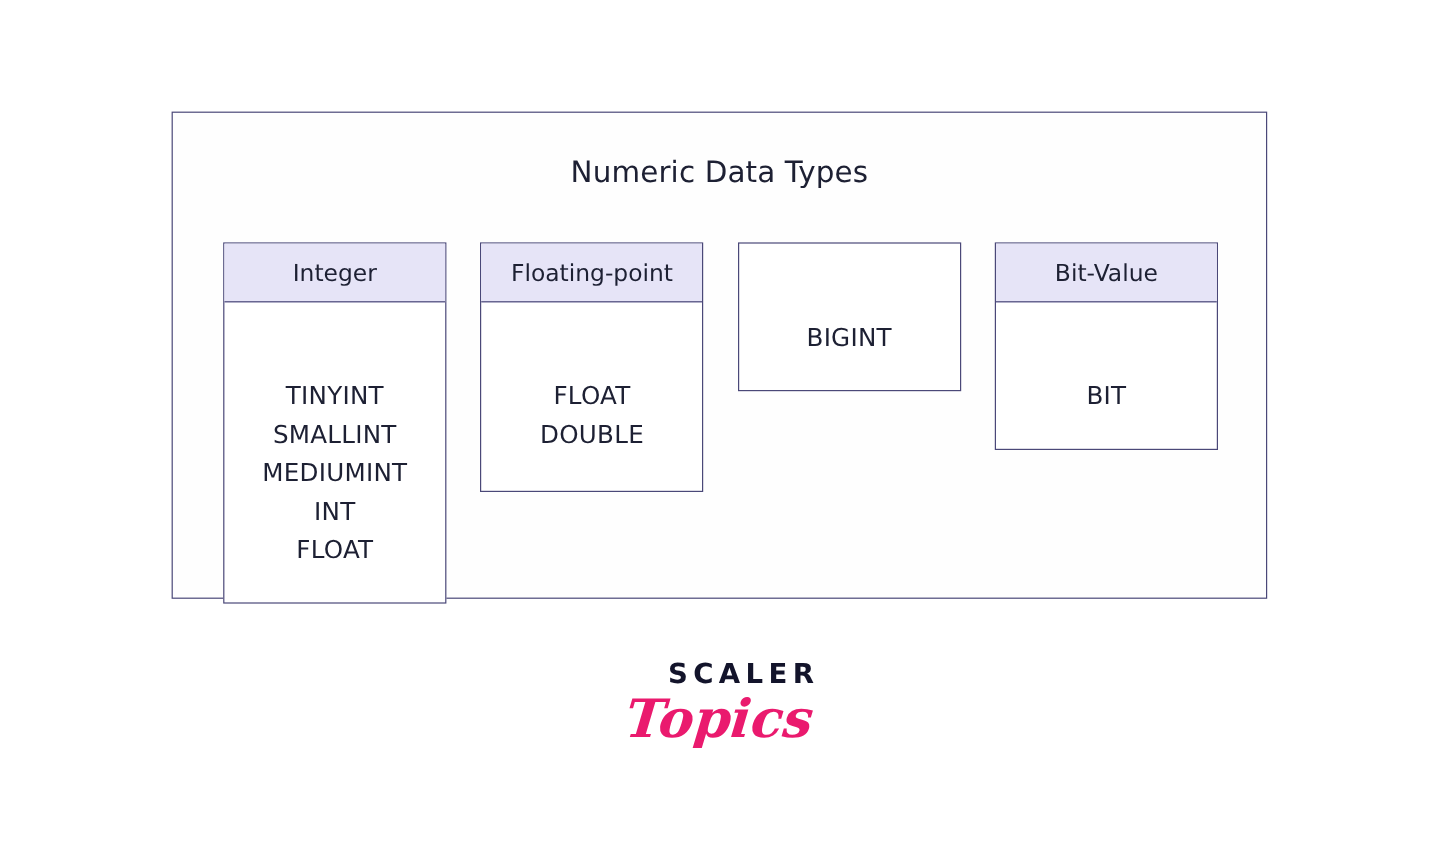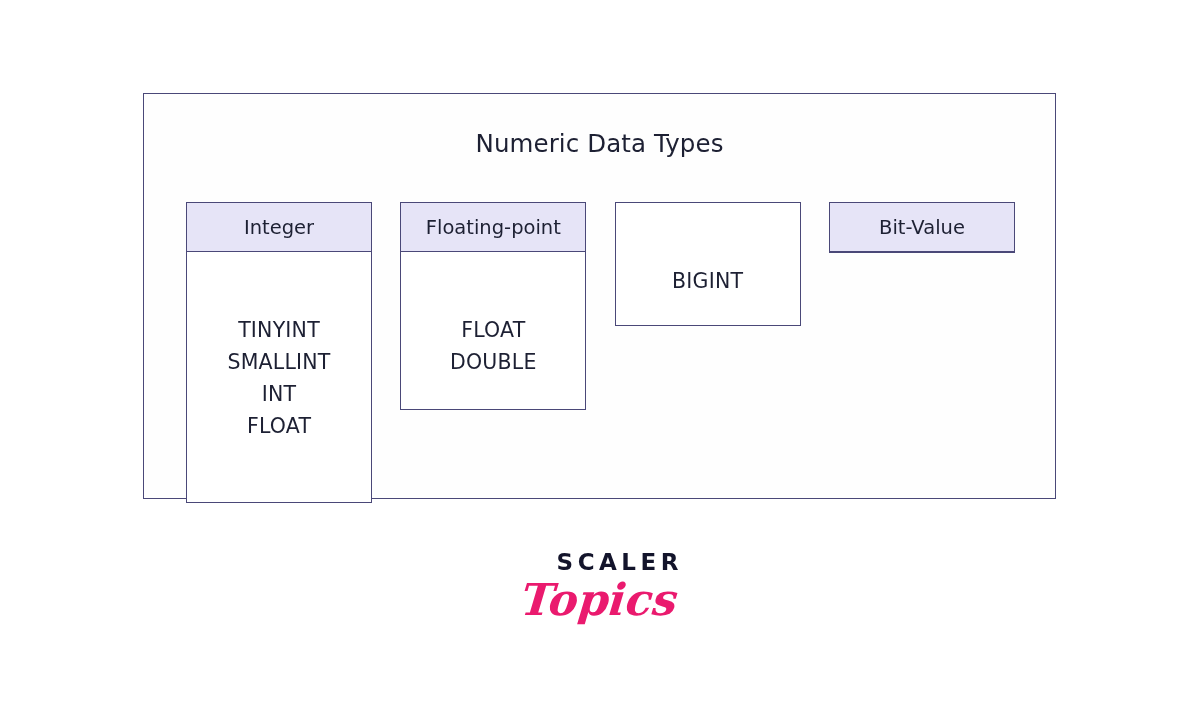--- a/index.html
+++ b/index.html
@@ -137,20 +137,21 @@
 
   <div id="diagram-title">Numeric Data Types</div>
 
   <div id="category-row">
 
     <div class="category-box" id="box-integer">
       <div class="category-header">Integer</div>
       <div class="category-body">
         <div class="type-item">TINYINT</div>
         <div class="type-item">SMALLINT</div>
+        <div class="type-item">MEDIUMINT</div>
         <div class="type-item">INT</div>
         <div class="type-item">FLOAT</div>
       </div>
     </div>
 
     <div class="category-box" id="box-floating">
       <div class="category-header">Floating-point</div>
       <div class="category-body">
         <div class="type-item">FLOAT</div>
         <div class="type-item">DOUBLE</div>
@@ -158,20 +159,23 @@
     </div>
 
     <div class="category-box" id="box-fixed">
       <div class="category-body">
         <div class="type-item">BIGINT</div>
       </div>
     </div>
 
     <div class="category-box" id="box-bitvalue">
       <div class="category-header">Bit-Value</div>
+      <div class="category-body">
+        <div class="type-item">BIT</div>
+      </div>
     </div>
 
   </div>
 </div>
 
 <div id="brand-logo">
   <span id="brand-name">SCALER</span>
   <span id="brand-sub">Topics</span>
 </div>
 

